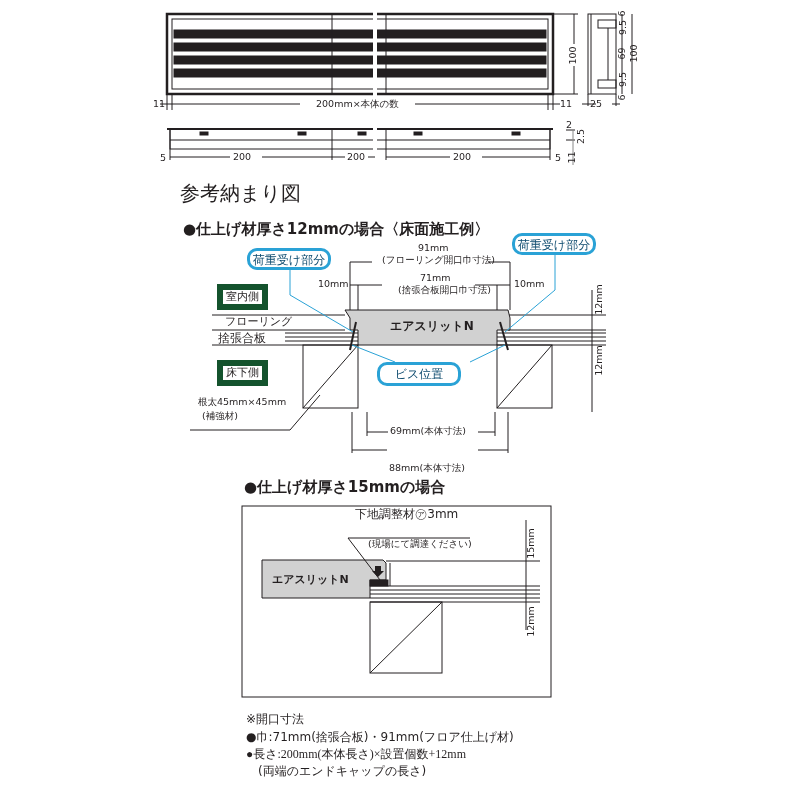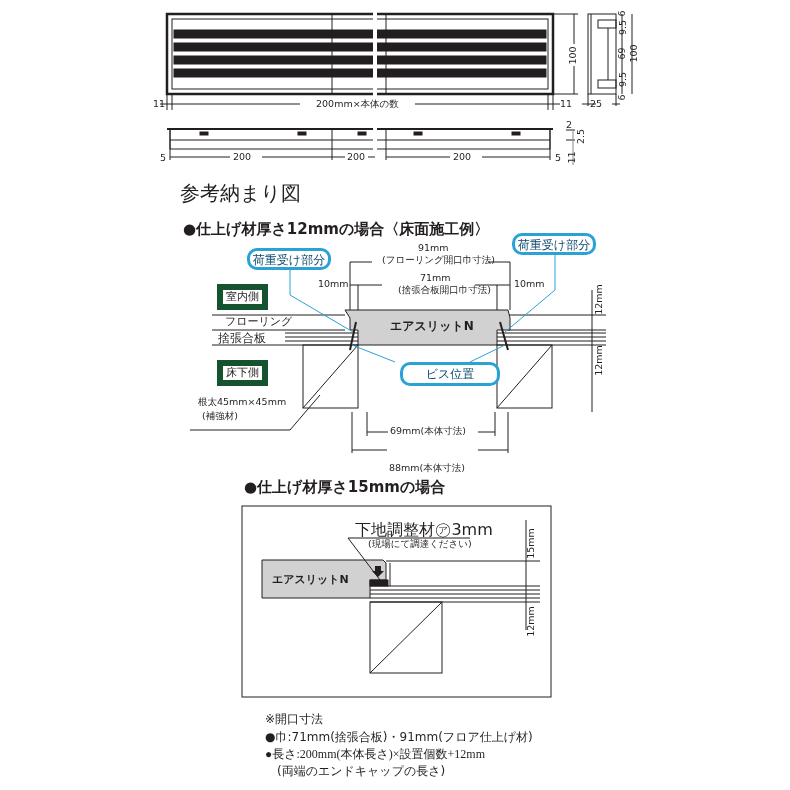--- a/index.html
+++ b/index.html
@@ -6,21 +6,21 @@
   body { width: 790px; height: 790px; position: relative; overflow: hidden;
          font-family: "DejaVu Sans", "Liberation Sans", sans-serif; color: #231f20; }
   svg { position: absolute; left: 0; top: 0; }
   .txt { position: absolute; white-space: nowrap; color: #231f20; }
   .title { font-size: 20px; left: 180px; top: 180px; }
   .h2 { font-size: 15px; font-weight: bold; }
   .callout { position: absolute; border: 3px solid #2aa2d6; border-radius: 10px; background: #fff;
              color: #0c4a6e; font-size: 12px; text-align: center; line-height: 18px; box-sizing: border-box; }
   .labelbox { position: absolute; border: 6px solid #14532d; font-size: 11px; line-height: 14px; padding: 0 3px; }
   .small { font-size: 9.5px; }
-  .note { font-size: 12px; margin-left: 19px; }
+  .note { font-size: 12px; }
 </style>
 </head>
 <body>
 
 <svg width="790" height="790" viewBox="0 0 790 790">
   <g stroke="#231f20" fill="none" stroke-width="1">
 
     <g>
       <rect x="167" y="14" width="386" height="80" stroke-width="2.5"></rect>
       <rect x="172" y="19" width="376" height="70"></rect>
@@ -188,41 +188,41 @@
 <span class="txt small" style="left:555px;top:152px;">5</span>
 <span class="txt small" style="left:566px;top:119px;">2</span>
 <span class="txt small" style="left:573px;top:131px;transform:rotate(-90deg);">2.5</span>
 <span class="txt small" style="left:565px;top:152px;transform:rotate(-90deg);">11</span>
 
 <div class="txt title">参考納まり図</div>
 
 <div class="txt h2" style="left:183px;top:220px;">●仕上げ材厚さ12mmの場合〈床面施工例〉</div>
 <div class="callout" style="left:247px;top:248px;width:84px;height:22px;">荷重受け部分</div>
 <div class="callout" style="left:512px;top:233px;width:84px;height:22px;">荷重受け部分</div>
-<div class="callout" style="left:400px;top:362px;width:100px;height:24px;">ビス位置</div>
+<div class="callout" style="left:377px;top:362px;width:84px;height:24px;">ビス位置</div>
 <span class="txt small" style="left:418px;top:242px;">91mm</span>
 <span class="txt small" style="left:382px;top:254px;">(フローリング開口巾寸法)</span>
 <span class="txt small" style="left:420px;top:272px;text-align:right;">71mm</span>
 <span class="txt small" style="left:386px;top:284px;margin-left:12px;">(捨張合板開口巾寸法)</span>
 <span class="txt small" style="left:318px;top:278px;">10mm</span>
 <span class="txt small" style="left:514px;top:278px;">10mm</span>
 <div class="labelbox" style="left:217px;top:284px;">室内側</div>
 <span class="txt" style="left:225px;top:314px;font-size:11px;">フローリング</span>
 <span class="txt" style="left:218px;top:330px;font-size:12px;">捨張合板</span>
 <div class="labelbox" style="left:217px;top:360px;">床下側</div>
 <span class="txt" style="left:390px;top:318px;font-size:12px;font-weight:bold;">エアスリットN</span>
 <span class="txt small" style="left:198px;top:396px;">根太45mm×45mm</span>
 <span class="txt small" style="left:190px;top:410px;margin-left:12px;">(補強材)</span>
 <span class="txt small" style="left:390px;top:425px;">69mm(本体寸法)</span>
 <span class="txt small" style="left:389px;top:418px;margin-top:44px;">88mm(本体寸法)</span>
 <span class="txt small" style="left:583px;top:294px;transform:rotate(-90deg);">12mm</span>
 <span class="txt small" style="left:583px;top:355px;transform:rotate(-90deg);">12mm</span>
 
 <div class="txt h2" style="left:244px;top:478px;">●仕上げ材厚さ15mmの場合</div>
-<span class="txt" style="left:355px;top:520px;font-size:16px;">下地調整材㋐3mm</span>
+<span class="txt" style="left:355px;top:506px;font-size:12px;">下地調整材㋐3mm</span>
 <span class="txt small" style="left:368px;top:538px;">(現場にて調達ください)</span>
 <span class="txt" style="left:272px;top:572px;font-size:11px;font-weight:bold;">エアスリットN</span>
 <span class="txt small" style="left:515px;top:538px;transform:rotate(-90deg);">15mm</span>
 <span class="txt small" style="left:515px;top:616px;transform:rotate(-90deg);">12mm</span>
 
 <div class="txt note" style="left:246px;top:711px;">※開口寸法</div>
 <div class="txt note" style="left:246px;top:729px;">●巾:71mm(捨張合板)・91mm(フロア仕上げ材)</div>
 <div class="txt note" style="left:246px;top:746px;font-family:Liberation Serif, serif;">●長さ:200mm(本体長さ)×設置個数+12mm</div>
 <div class="txt note" style="left:258px;top:763px;">(両端のエンドキャップの長さ)</div>
 

